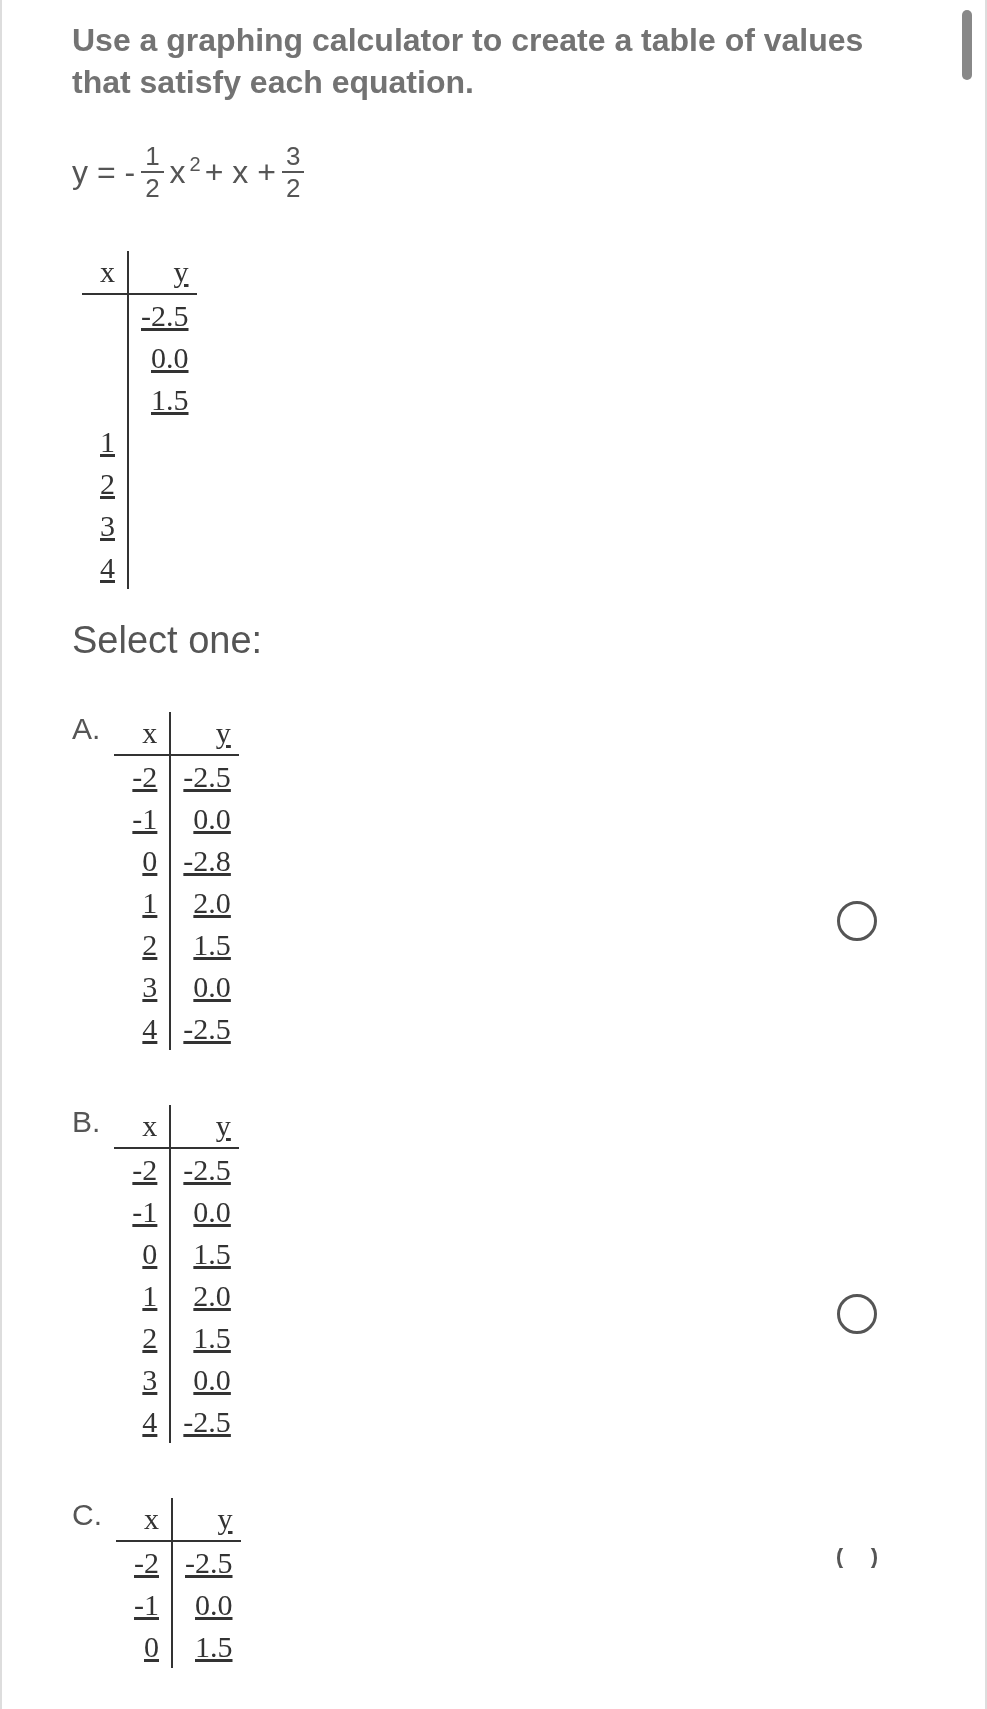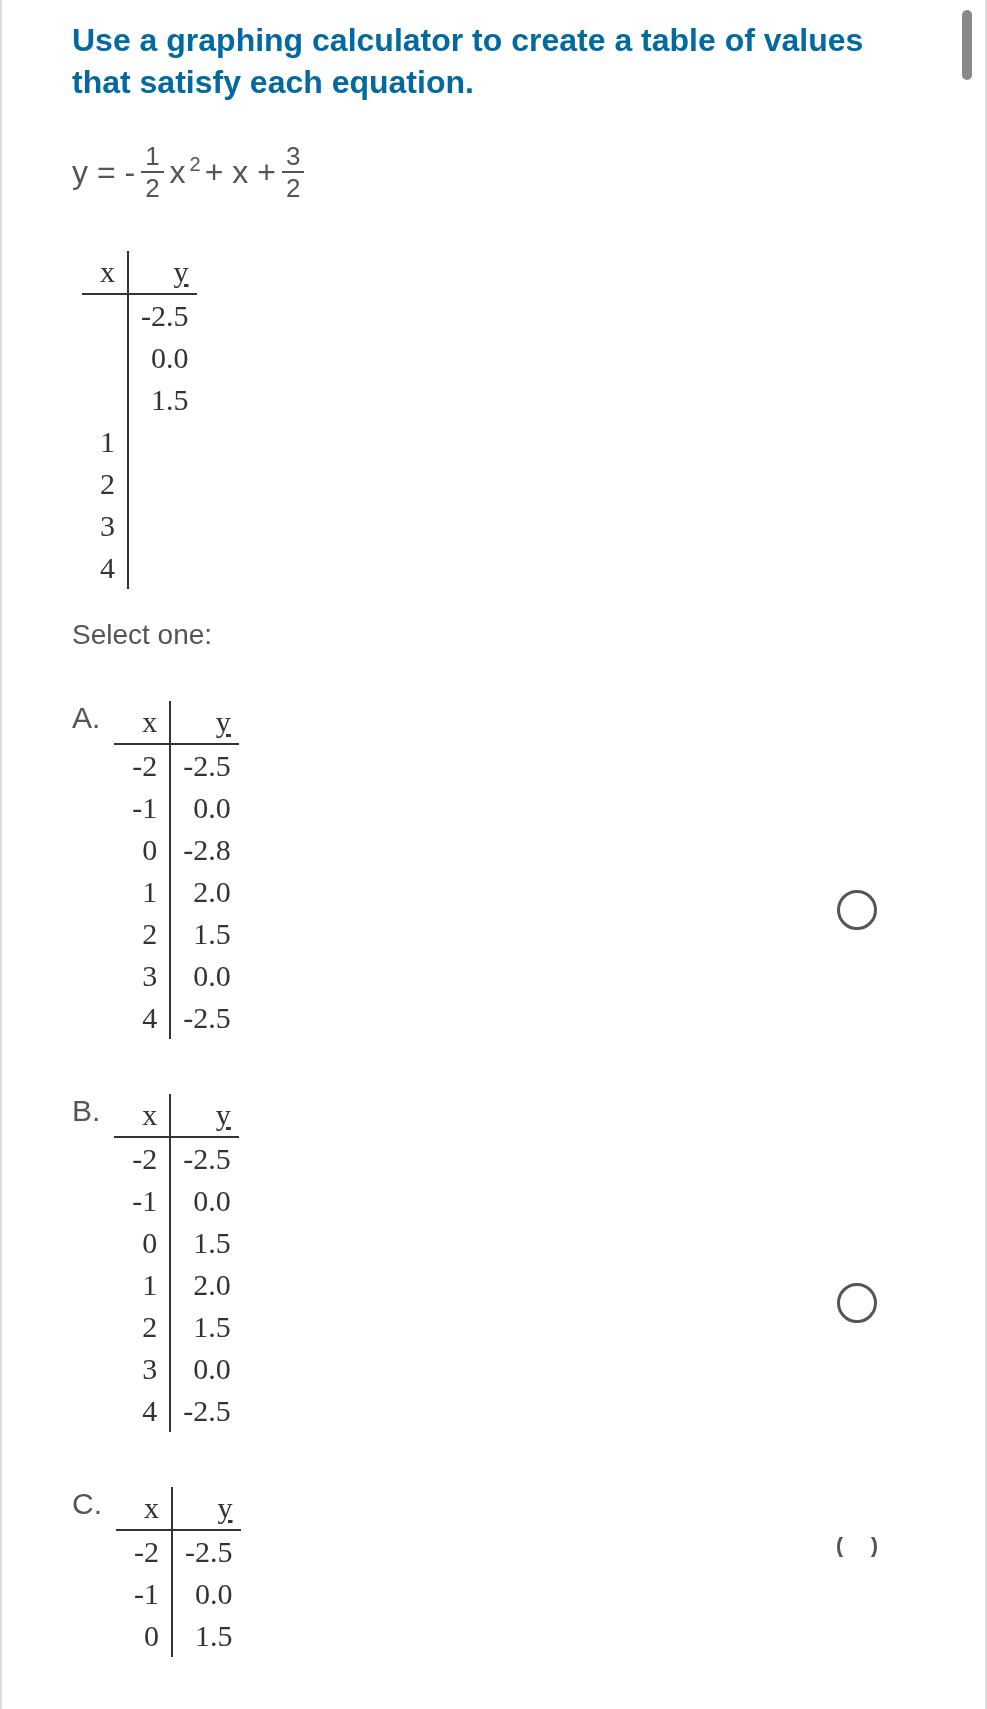--- a/index.html
+++ b/index.html
@@ -28,21 +28,21 @@
       right: 15px;
       top: 10px;
       width: 10px;
       height: 70px;
       background: #888;
       border-radius: 5px;
     }
     .question-title {
       font-weight: bold;
       font-size: 32px;
-      color: #0369a1;
+      color: #737373;
       line-height: 1.3;
       margin-bottom: 40px;
     }
     .equation {
       font-size: 32px;
       color: #555;
       margin-bottom: 50px;
       display: flex;
       align-items: center;
       gap: 4px;
@@ -80,39 +80,40 @@
       border-collapse: collapse;
     }
     .xy-table th {
       font-weight: normal;
       padding: 4px 18px;
       text-align: center;
     }
     .xy-table td {
       padding: 4px 18px;
       text-align: center;
+      text-decoration: underline;
     }
     .xy-table .x-col {
       border-right: 2px solid #333;
       text-align: right;
       padding-right: 12px;
     }
     .xy-table .y-col {
       text-align: right;
       padding-left: 12px;
       padding-right: 8px;
     }
     .xy-table thead th {
       border-bottom: 2px solid #333;
     }
     .xy-table thead th.x-col {
       border-right: 2px solid #333;
     }
     .select-one {
-      font-size: 28px;
+      font-size: 38px;
       color: #555;
       margin-bottom: 50px;
       margin-left: 0px;
     }
     .option-row {
       display: flex;
       align-items: flex-start;
       justify-content: space-between;
       margin-bottom: 55px;
       padding-right: 50px;

